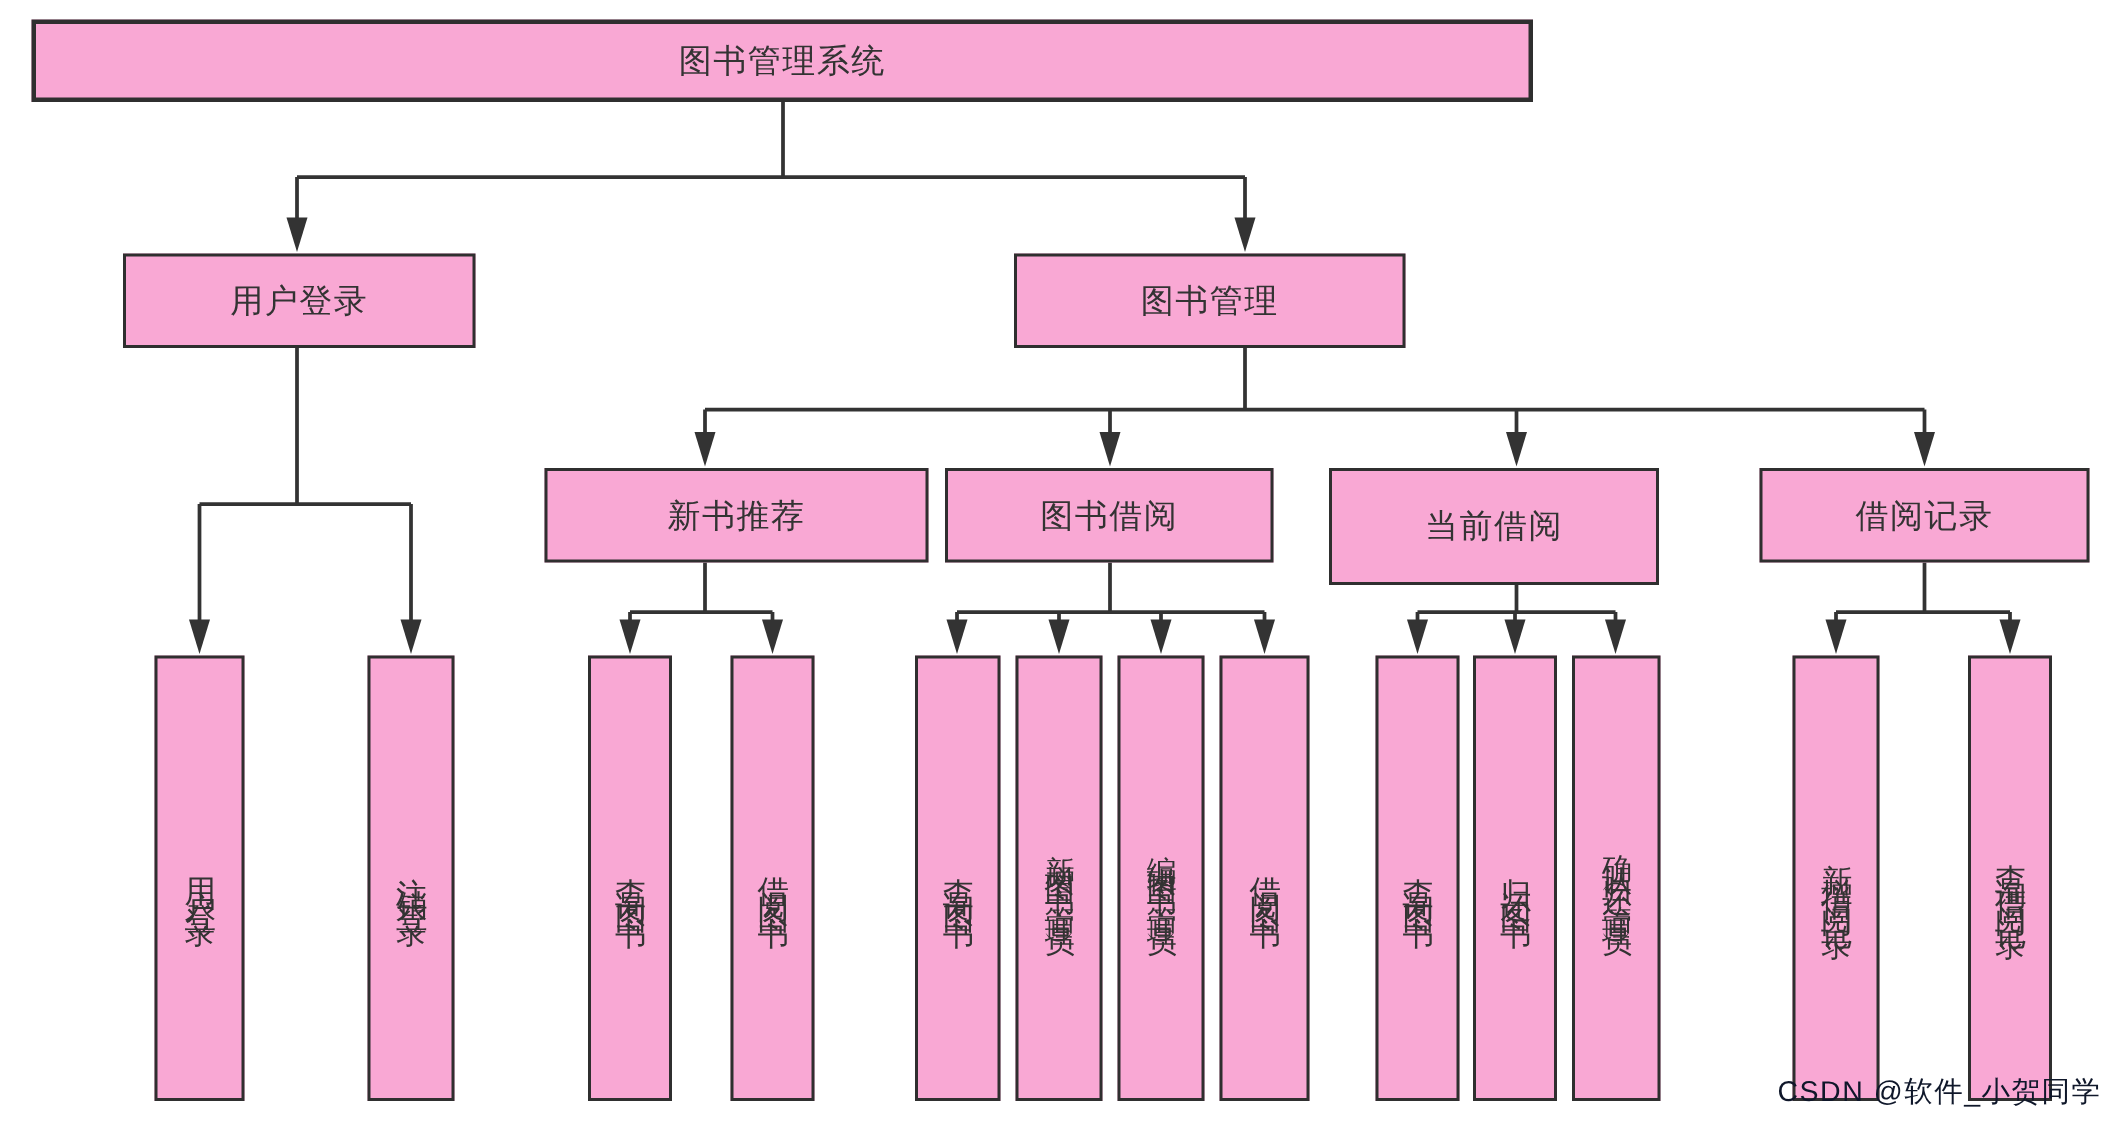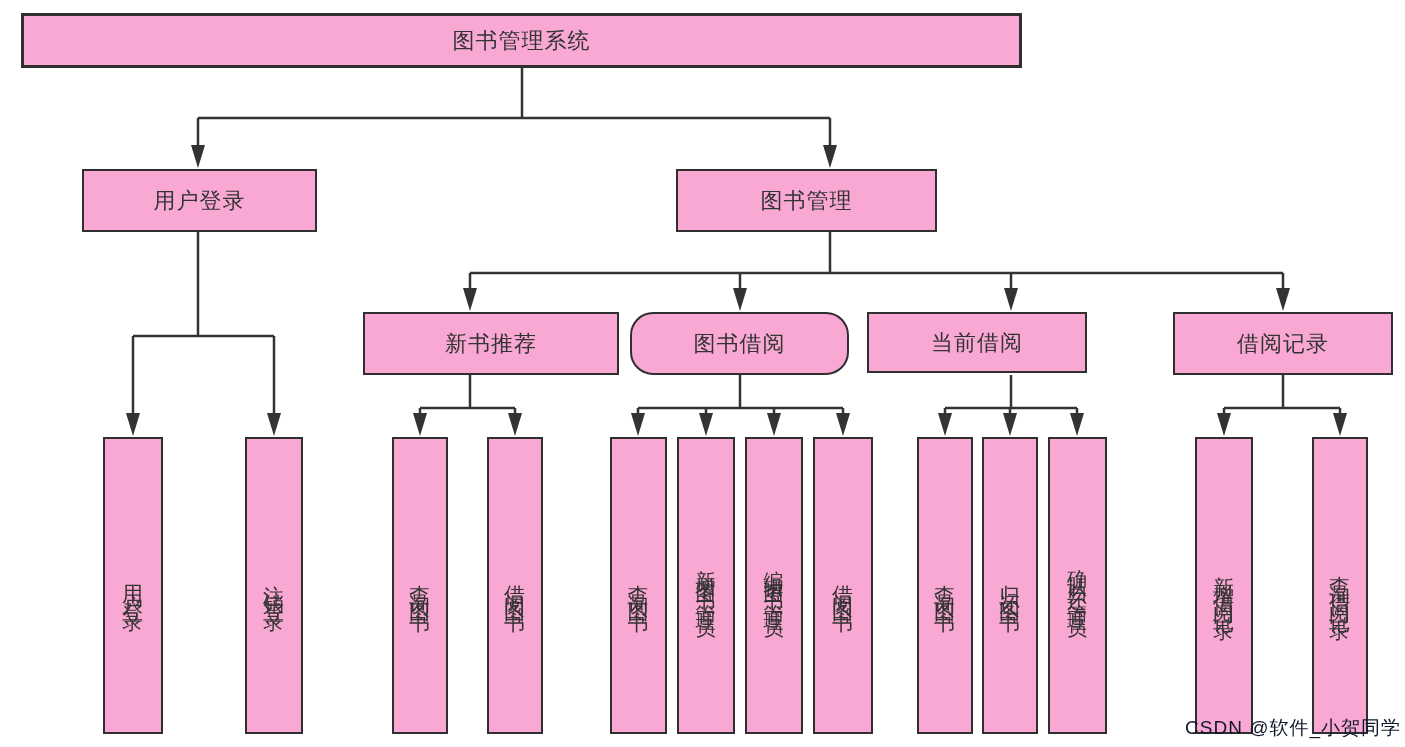--- a/index.html
+++ b/index.html
@@ -111,22 +111,22 @@
       <polygon points="1333,413 1347,413 1340,436"></polygon>
     </g>
   </svg>
 
   <div class="node hnode root" style="left:21px;top:13px;width:1001px;height:55px;">图书管理系统</div>
 
   <div class="node hnode" style="left:82px;top:169px;width:235px;height:63px;">用户登录</div>
   <div class="node hnode" style="left:676px;top:169px;width:261px;height:63px;">图书管理</div>
 
   <div class="node hnode" style="left:363px;top:312px;width:256px;height:63px;">新书推荐</div>
-  <div class="node hnode" style="left:630px;top:312px;width:219px;height:63px;border-radius:23px;">图书借阅</div>
-  <div class="node hnode" style="left:867px;top:312px;width:220px;height:61px;">当前借阅</div>
+  <div class="node hnode" style="left:630px;top:312px;width:219px;height:63px;">图书借阅</div>
+  <div class="node hnode" style="left:886px;top:312px;width:220px;height:78px;">当前借阅</div>
   <div class="node hnode" style="left:1173px;top:312px;width:220px;height:63px;">借阅记录</div>
 
   <div class="node vnode" style="left:103px;top:437px;width:60px;height:297px;">用户登录</div>
   <div class="node vnode" style="left:245px;top:437px;width:58px;height:297px;">注销登录</div>
 
   <div class="node vnode" style="left:392px;top:437px;width:56px;height:297px;">查询图书</div>
   <div class="node vnode" style="left:487px;top:437px;width:56px;height:297px;">借阅图书</div>
 
   <div class="node vnode" style="left:610px;top:437px;width:57px;height:297px;">查询图书</div>
   <div class="node vnode long" style="left:677px;top:437px;width:58px;height:297px;">新增图书（管理员）</div>

